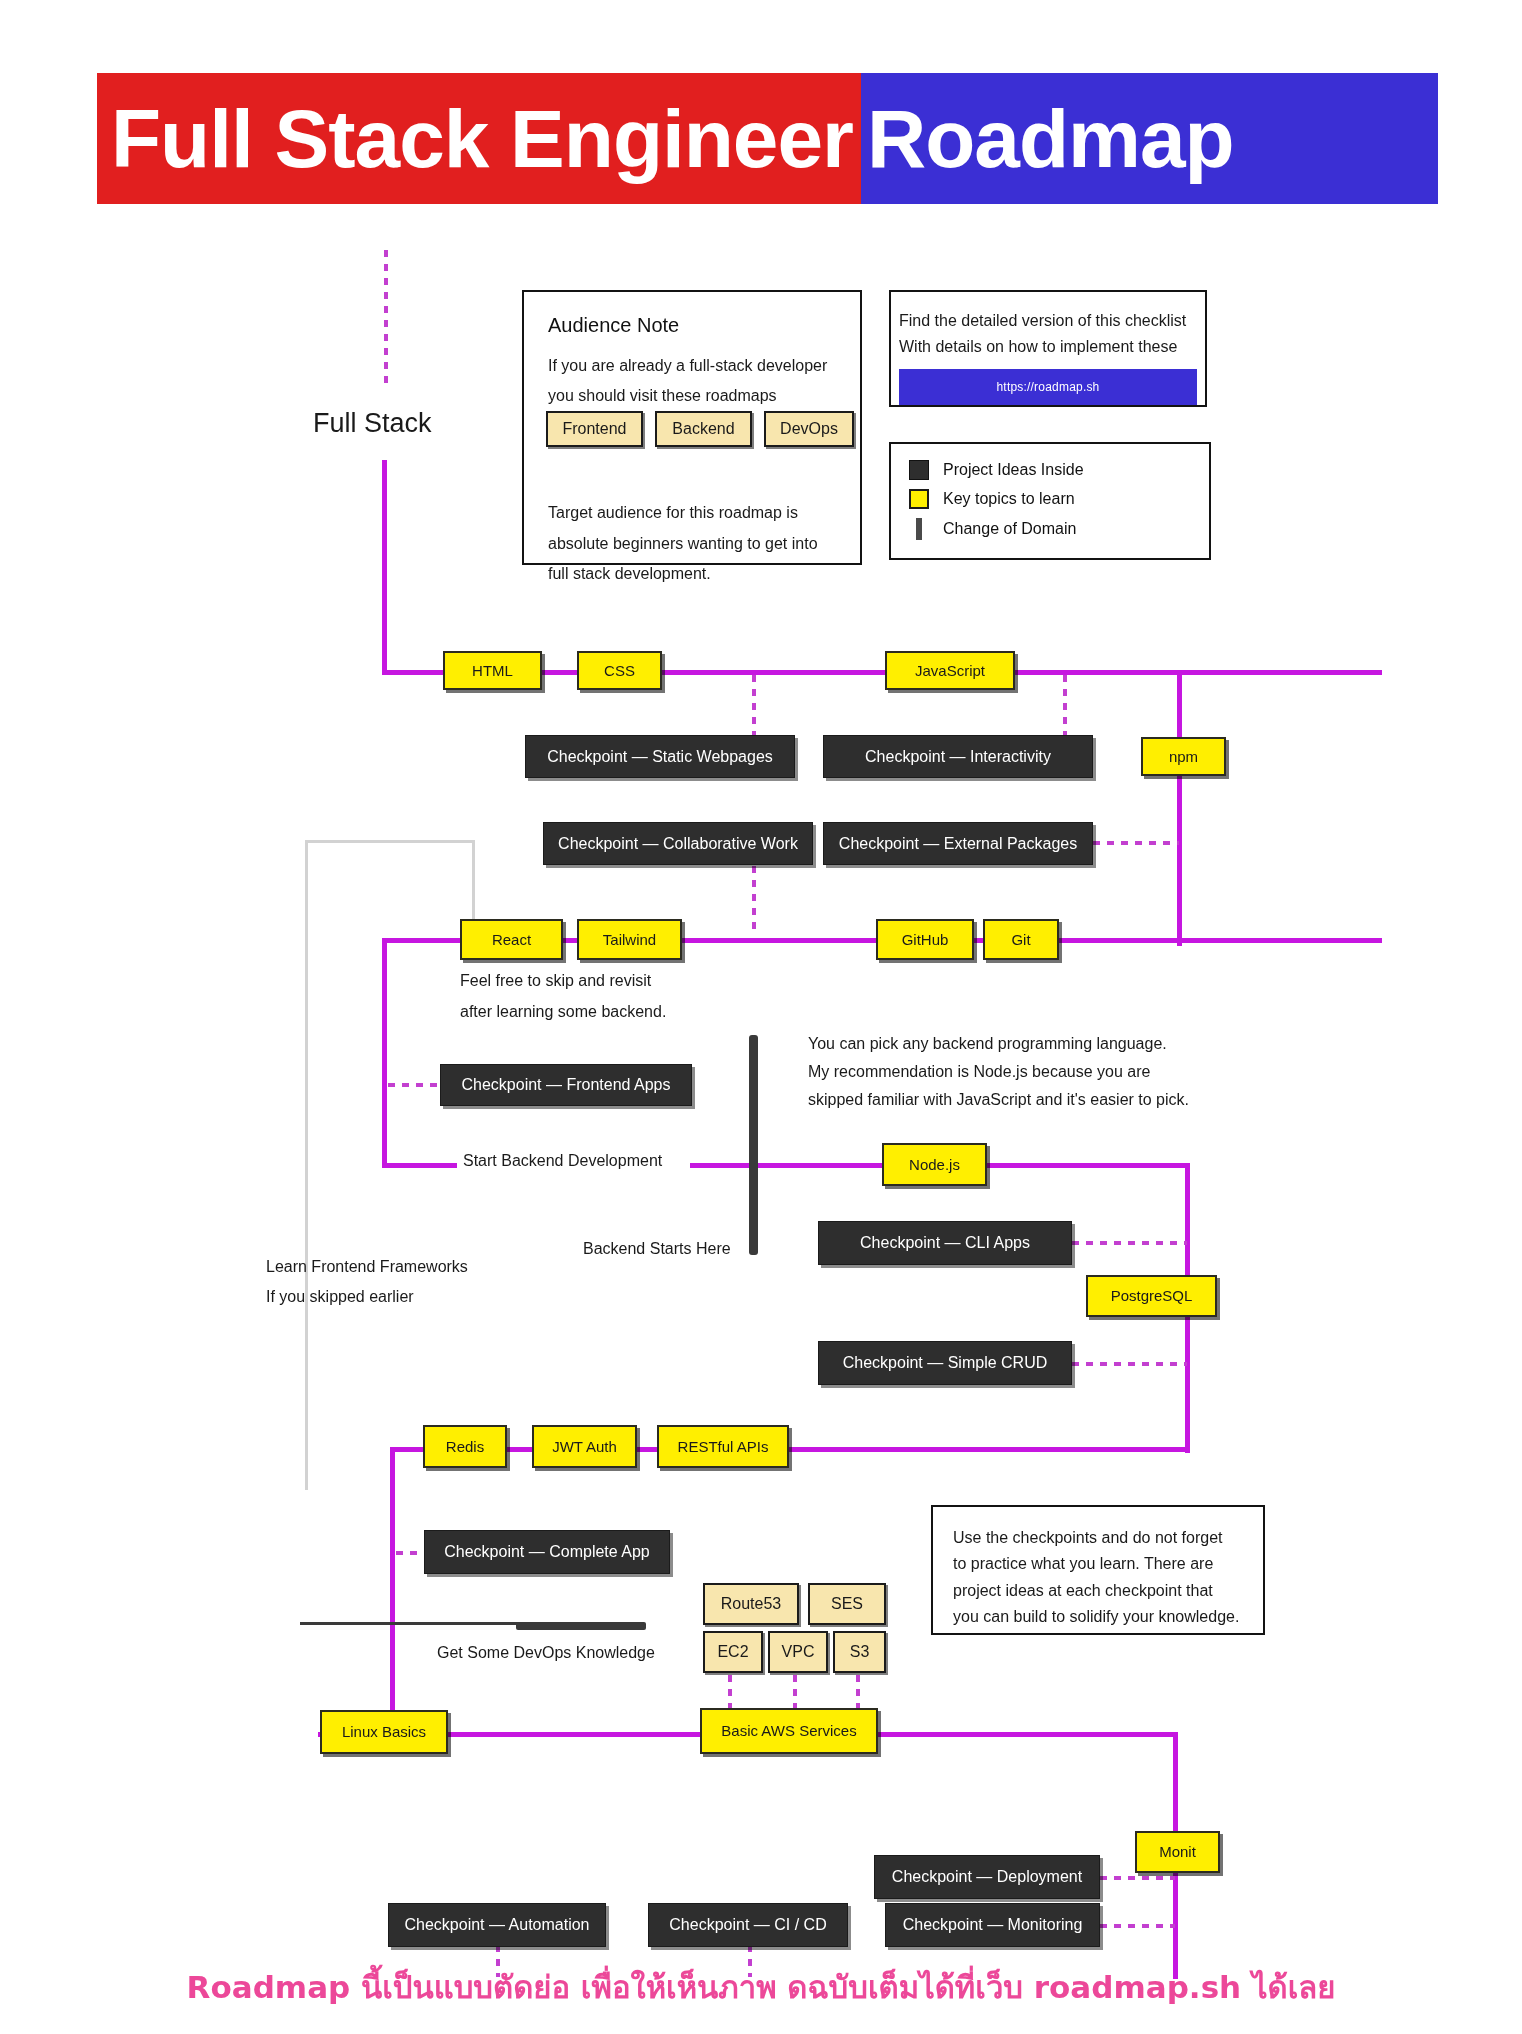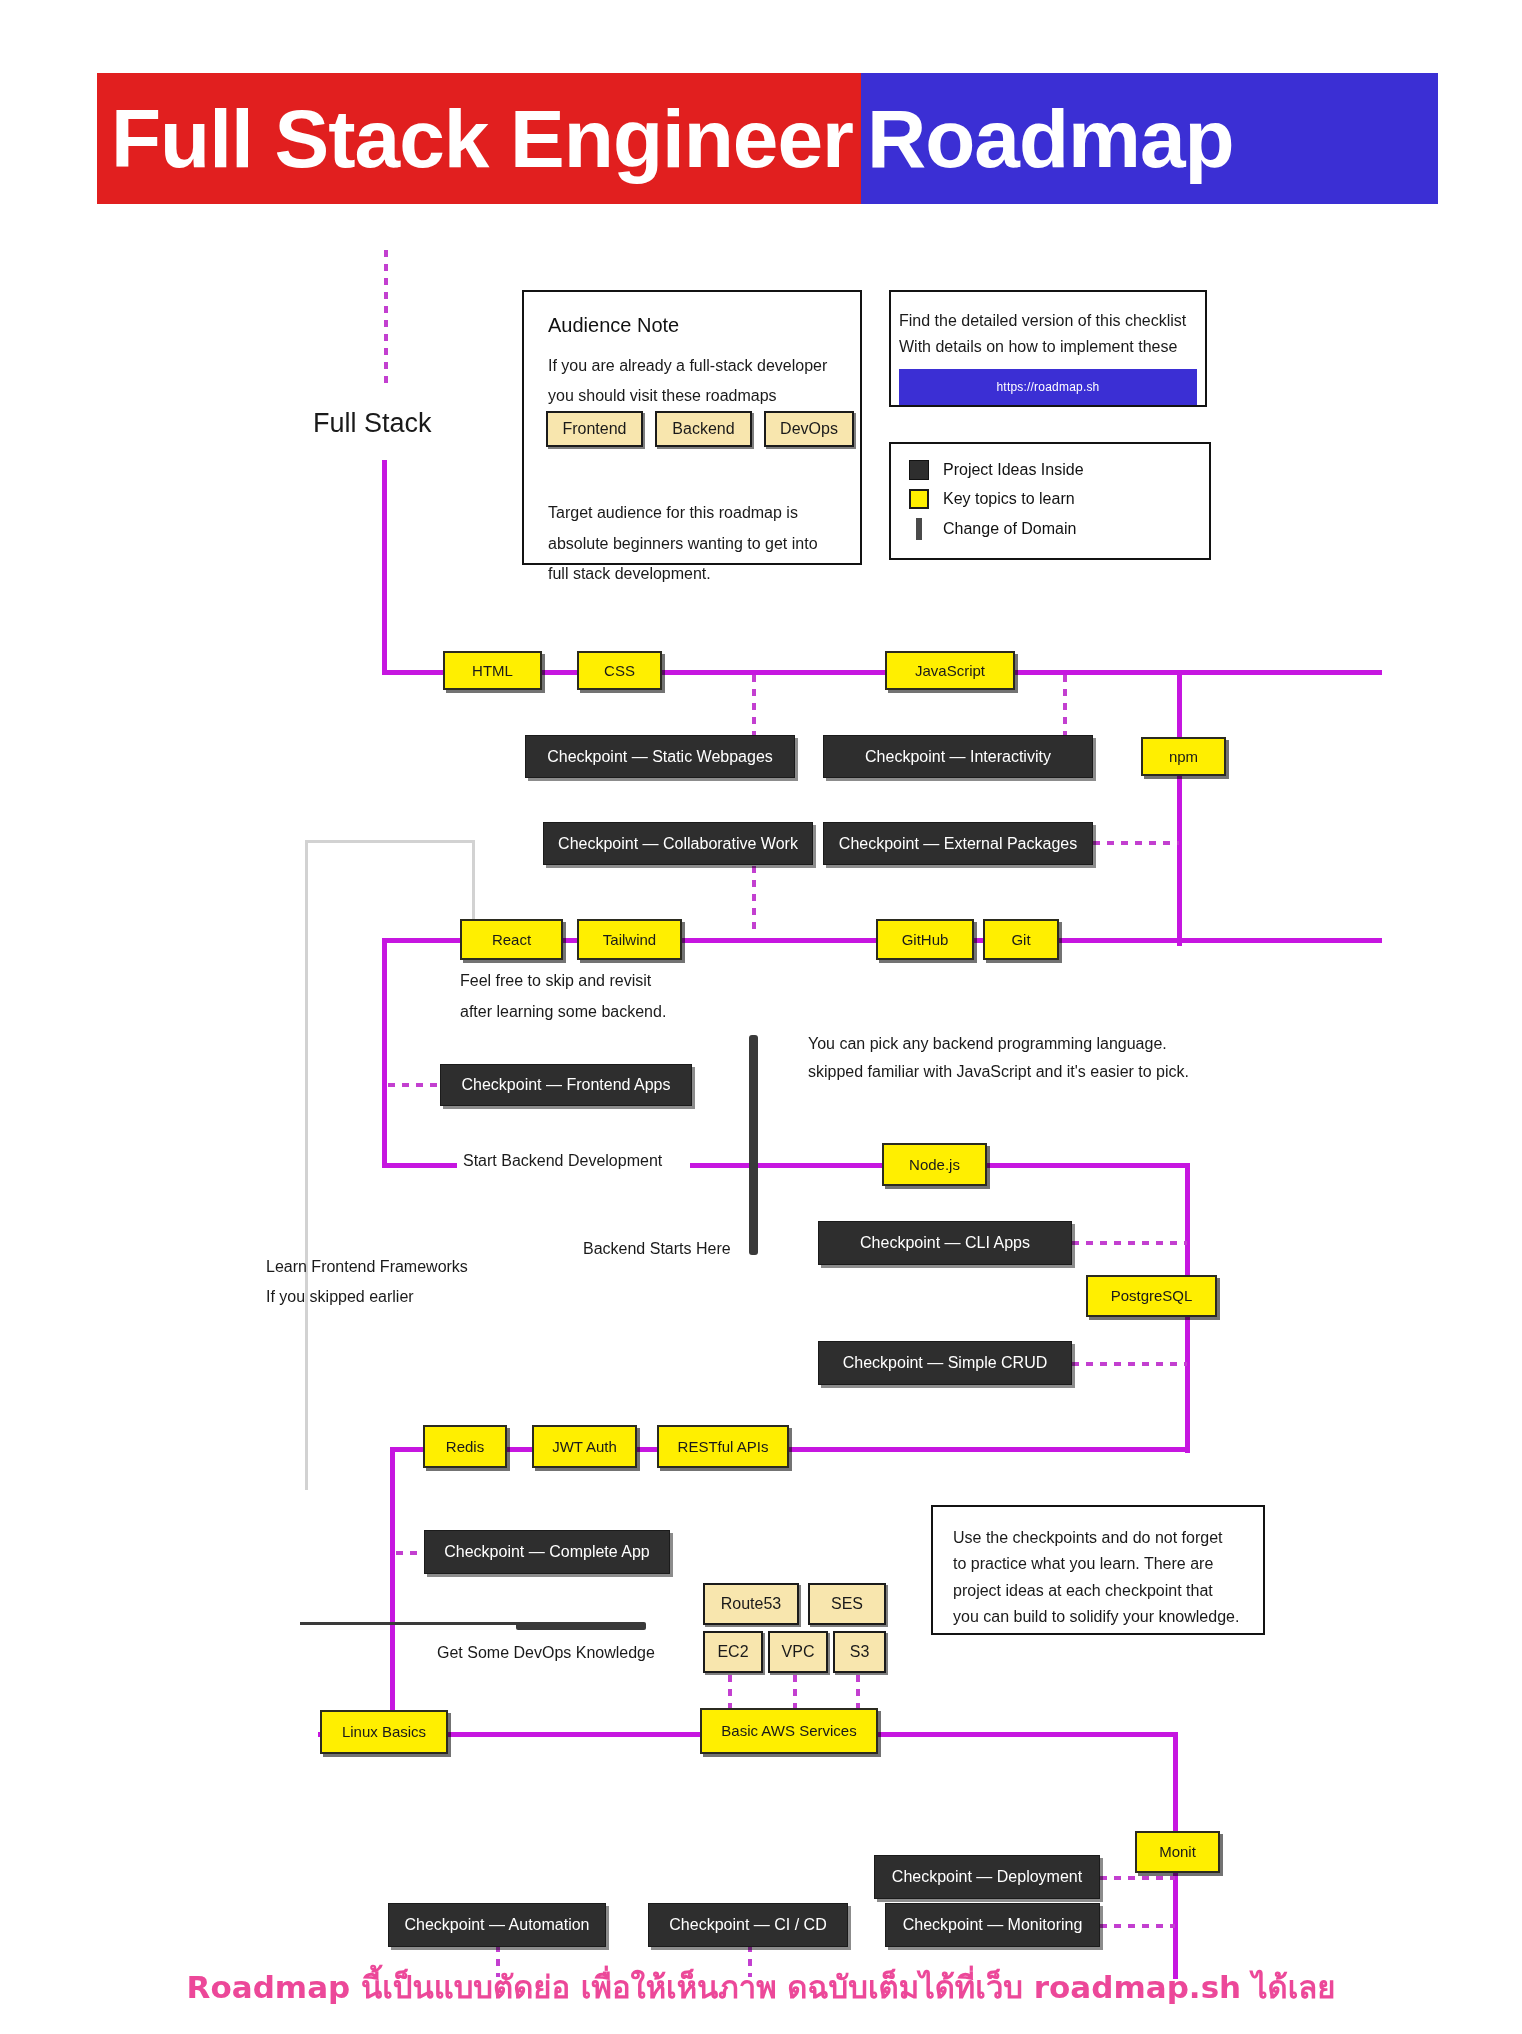--- a/index.html
+++ b/index.html
@@ -257,20 +257,21 @@
   <div class="label" style="left:463px; top:1152px;">Start Backend Development</div>
   <div class="wire wire-h" style="left:690px; top:1163px; width:500px;"></div>
   <div class="wire wire-v" style="left:1185px; top:1163px; height:290px;"></div>
 
   <div class="domain-bar domain-v" style="left:749px; top:1035px; height:220px;"></div>
 
   <div class="node" style="left:882px; top:1143px; width:105px; height:43px;">Node.js</div>
 
   <div class="paragraph" style="left:808px; top:1030px; width:480px;">
     <div>You can pick any backend programming language.</div>
+    <div>My recommendation is Node.js because you are</div>
     <div>skipped familiar with JavaScript and it's easier to pick.</div>
   </div>
 
   <div class="checkpoint" style="left:818px; top:1221px; width:254px; height:44px;">Checkpoint — CLI Apps</div>
   <div class="dash-h" style="left:1072px; top:1241px; width:115px;"></div>
 
   <div class="label" style="left:583px; top:1240px;">Backend Starts Here</div>
 
   <div class="node" style="left:1086px; top:1275px; width:131px; height:42px;">PostgreSQL</div>
 

